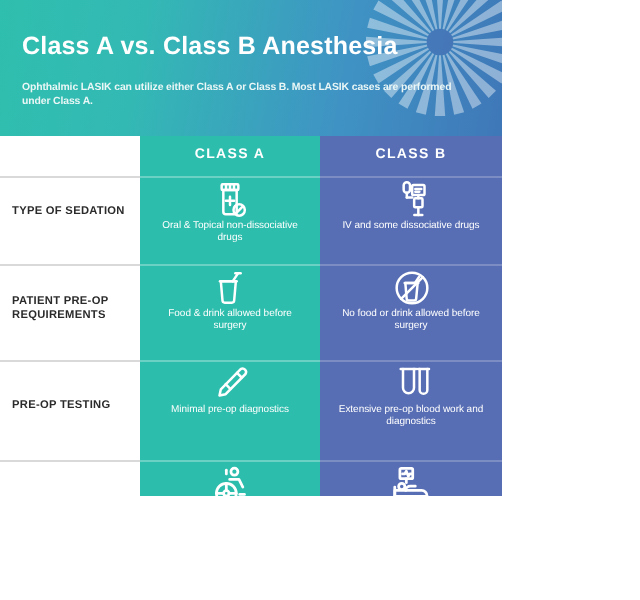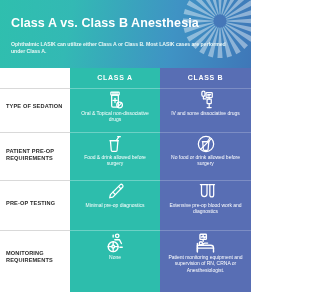--- a/index.html
+++ b/index.html
@@ -3,21 +3,21 @@
 <meta charset="utf-8">
 <style>
   html,body{margin:0;padding:0;}
   body{
     width:251px;height:300px;
     background:#ffffff;
     font-family:"Liberation Sans",sans-serif;
     overflow:hidden;
     position:relative;
   }
-  #page{position:relative;width:251px;height:292px;overflow:hidden;background:#ffffff;}
+  #page{position:relative;width:251px;height:248px;overflow:hidden;background:#ffffff;}
 
   
   .header{
     position:absolute;left:0;top:0;width:251px;height:68px;
     background:linear-gradient(100deg,#2fbfae 0%,#33b9b4 28%,#3f93c4 68%,#3f77b8 100%);
     overflow:hidden;
   }
   .sunburst{
     position:absolute;right:-6px;top:-16px;width:74px;height:74px;
     opacity:.55;

